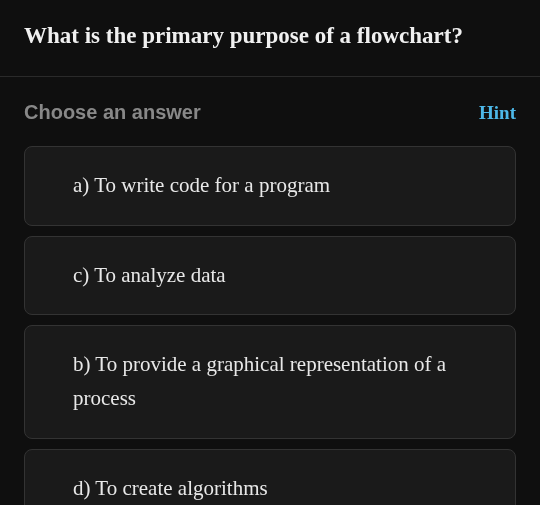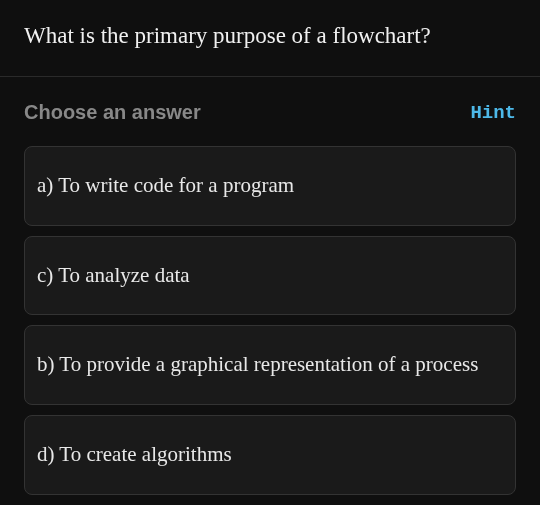--- a/index.html
+++ b/index.html
@@ -13,21 +13,21 @@
       background: #0f0f0f;
       font-family: Georgia, 'Times New Roman', serif;
       color: #e8e8e8;
       overflow: hidden;
     }
     .question-section {
       padding: 20px 24px 24px 24px;
     }
     .question-text {
       font-size: 23px;
-      font-weight: 400;
+      font-weight: 700;
       color: #f0f0f0;
       line-height: 1.4;
     }
     .divider {
       width: 100%;
       height: 1px;
       background: #2a2a2a;
     }
     .answer-section {
       padding: 24px;
@@ -38,36 +38,36 @@
       align-items: center;
       margin-bottom: 22px;
     }
     .choose-label {
       font-family: -apple-system, BlinkMacSystemFont, 'Segoe UI', Arial, sans-serif;
       font-size: 20px;
       font-weight: 700;
       color: #888;
     }
     .hint-link {
-      font-family: Liberation Mono, monospace;
+      font-family: Liberation Serif, serif;
       font-size: 19px;
       font-weight: 700;
       color: #4db8e8;
       cursor: pointer;
     }
     .options {
       display: flex;
       flex-direction: column;
       gap: 10px;
     }
     .option {
       background: #1a1a1a;
       border: 1px solid #333;
       border-radius: 8px;
-      padding: 22px 12px;
+      padding: 22px 48px;
       cursor: pointer;
       font-size: 21px;
       color: #e8e8e8;
       font-family: Georgia, 'Times New Roman', serif;
       line-height: 1.6;
     }
   </style>
 </head>
 <body>
 

